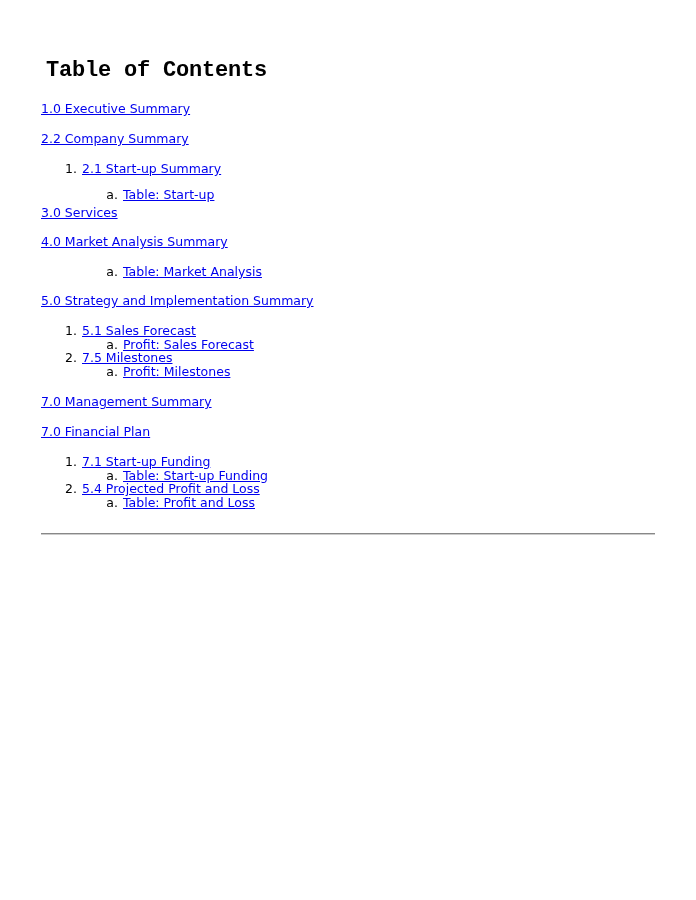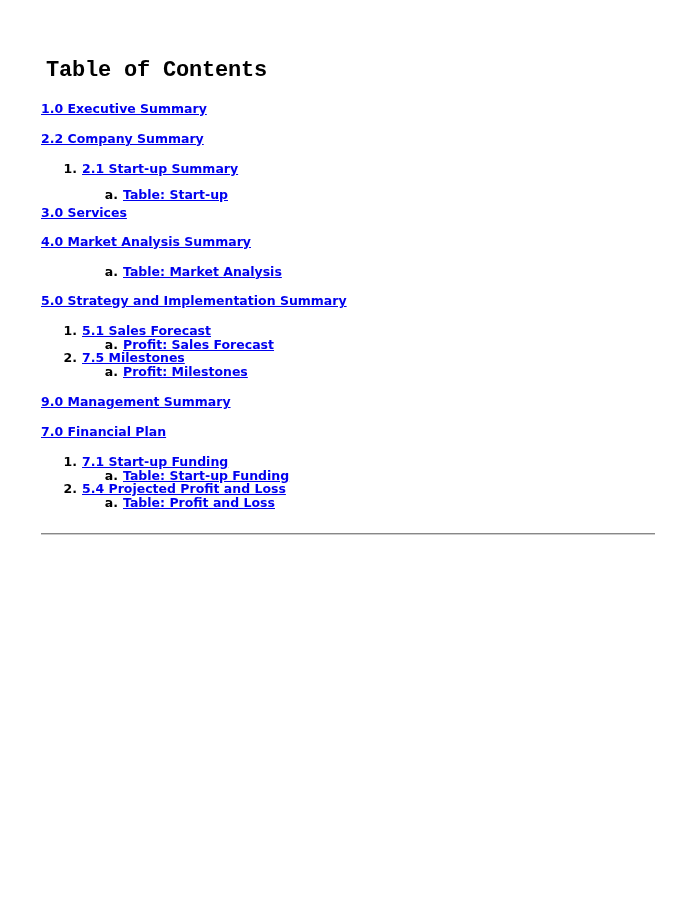--- a/index.html
+++ b/index.html
@@ -1,21 +1,21 @@
 <!DOCTYPE html>
 <html><head>
 <meta charset="utf-8">
 <style>
   html, body { margin: 0; padding: 0; background: #ffffff; }
   body { width: 696px; height: 900px; position: relative; overflow: hidden;
          font-family: "DejaVu Sans", sans-serif; font-size: 12.5px; color: #000; }
   .title { position: absolute; left: 46px; top: 58px; font-size: 22px; font-weight: bold; margin: 0;
            font-family: Liberation Mono, monospace; letter-spacing: -0.2px; }
   a { color: #0000ee; text-decoration: underline; }
-  .row { position: absolute; white-space: nowrap; line-height: 15px; font-weight: bold; }
+  .row { position: absolute; white-space: nowrap; line-height: 15px; }
   .num { display: inline-block; text-align: right; width: 18px; margin-right: 5px; }
   .hr { position: absolute; left: 41px; top: 533px; width: 614px; height: 0;
         border-top: 1px solid #888; border-bottom: 1px solid #ccc; }
 </style>
 </head>
 <body>
 
 <h1 class="title">Table of Contents</h1>
 
 <div class="row" style="left:41px;top:101px"><a href="#">1.0 Executive Summary</a></div>
@@ -26,20 +26,20 @@
 <div class="row" style="left:41px;top:205px"><a href="#">3.0 Services</a></div>
 <div class="row" style="left:41px;top:234px"><a href="#">4.0 Market Analysis Summary</a></div>
 <div class="row" style="left:100px;top:264px"><span class="num">a.</span><a href="#">Table: Market Analysis</a></div>
 
 <div class="row" style="left:41px;top:293px"><a href="#">5.0 Strategy and Implementation Summary</a></div>
 <div class="row" style="left:59px;top:323px"><span class="num">1.</span><a href="#">5.1 Sales Forecast</a></div>
 <div class="row" style="left:100px;top:337px"><span class="num">a.</span><a href="#">Profit: Sales Forecast</a></div>
 <div class="row" style="left:59px;top:350px"><span class="num">2.</span><a href="#">7.5 Milestones</a></div>
 <div class="row" style="left:100px;top:364px"><span class="num">a.</span><a href="#">Profit: Milestones</a></div>
 
-<div class="row" style="left:41px;top:394px"><a href="#">9.0 Management Summary</a></div>
+<div class="row" style="left:41px;top:394px"><a href="#">7.0 Management Summary</a></div>
 <div class="row" style="left:41px;top:424px"><a href="#">7.0 Financial Plan</a></div>
 <div class="row" style="left:59px;top:454px"><span class="num">1.</span><a href="#">7.1 Start-up Funding</a></div>
 <div class="row" style="left:100px;top:468px"><span class="num">a.</span><a href="#">Table: Start-up Funding</a></div>
 <div class="row" style="left:59px;top:481px"><span class="num">2.</span><a href="#">5.4 Projected Profit and Loss</a></div>
 <div class="row" style="left:100px;top:495px"><span class="num">a.</span><a href="#">Table: Profit and Loss</a></div>
 
 <div class="hr"></div>
 
 </body></html>

